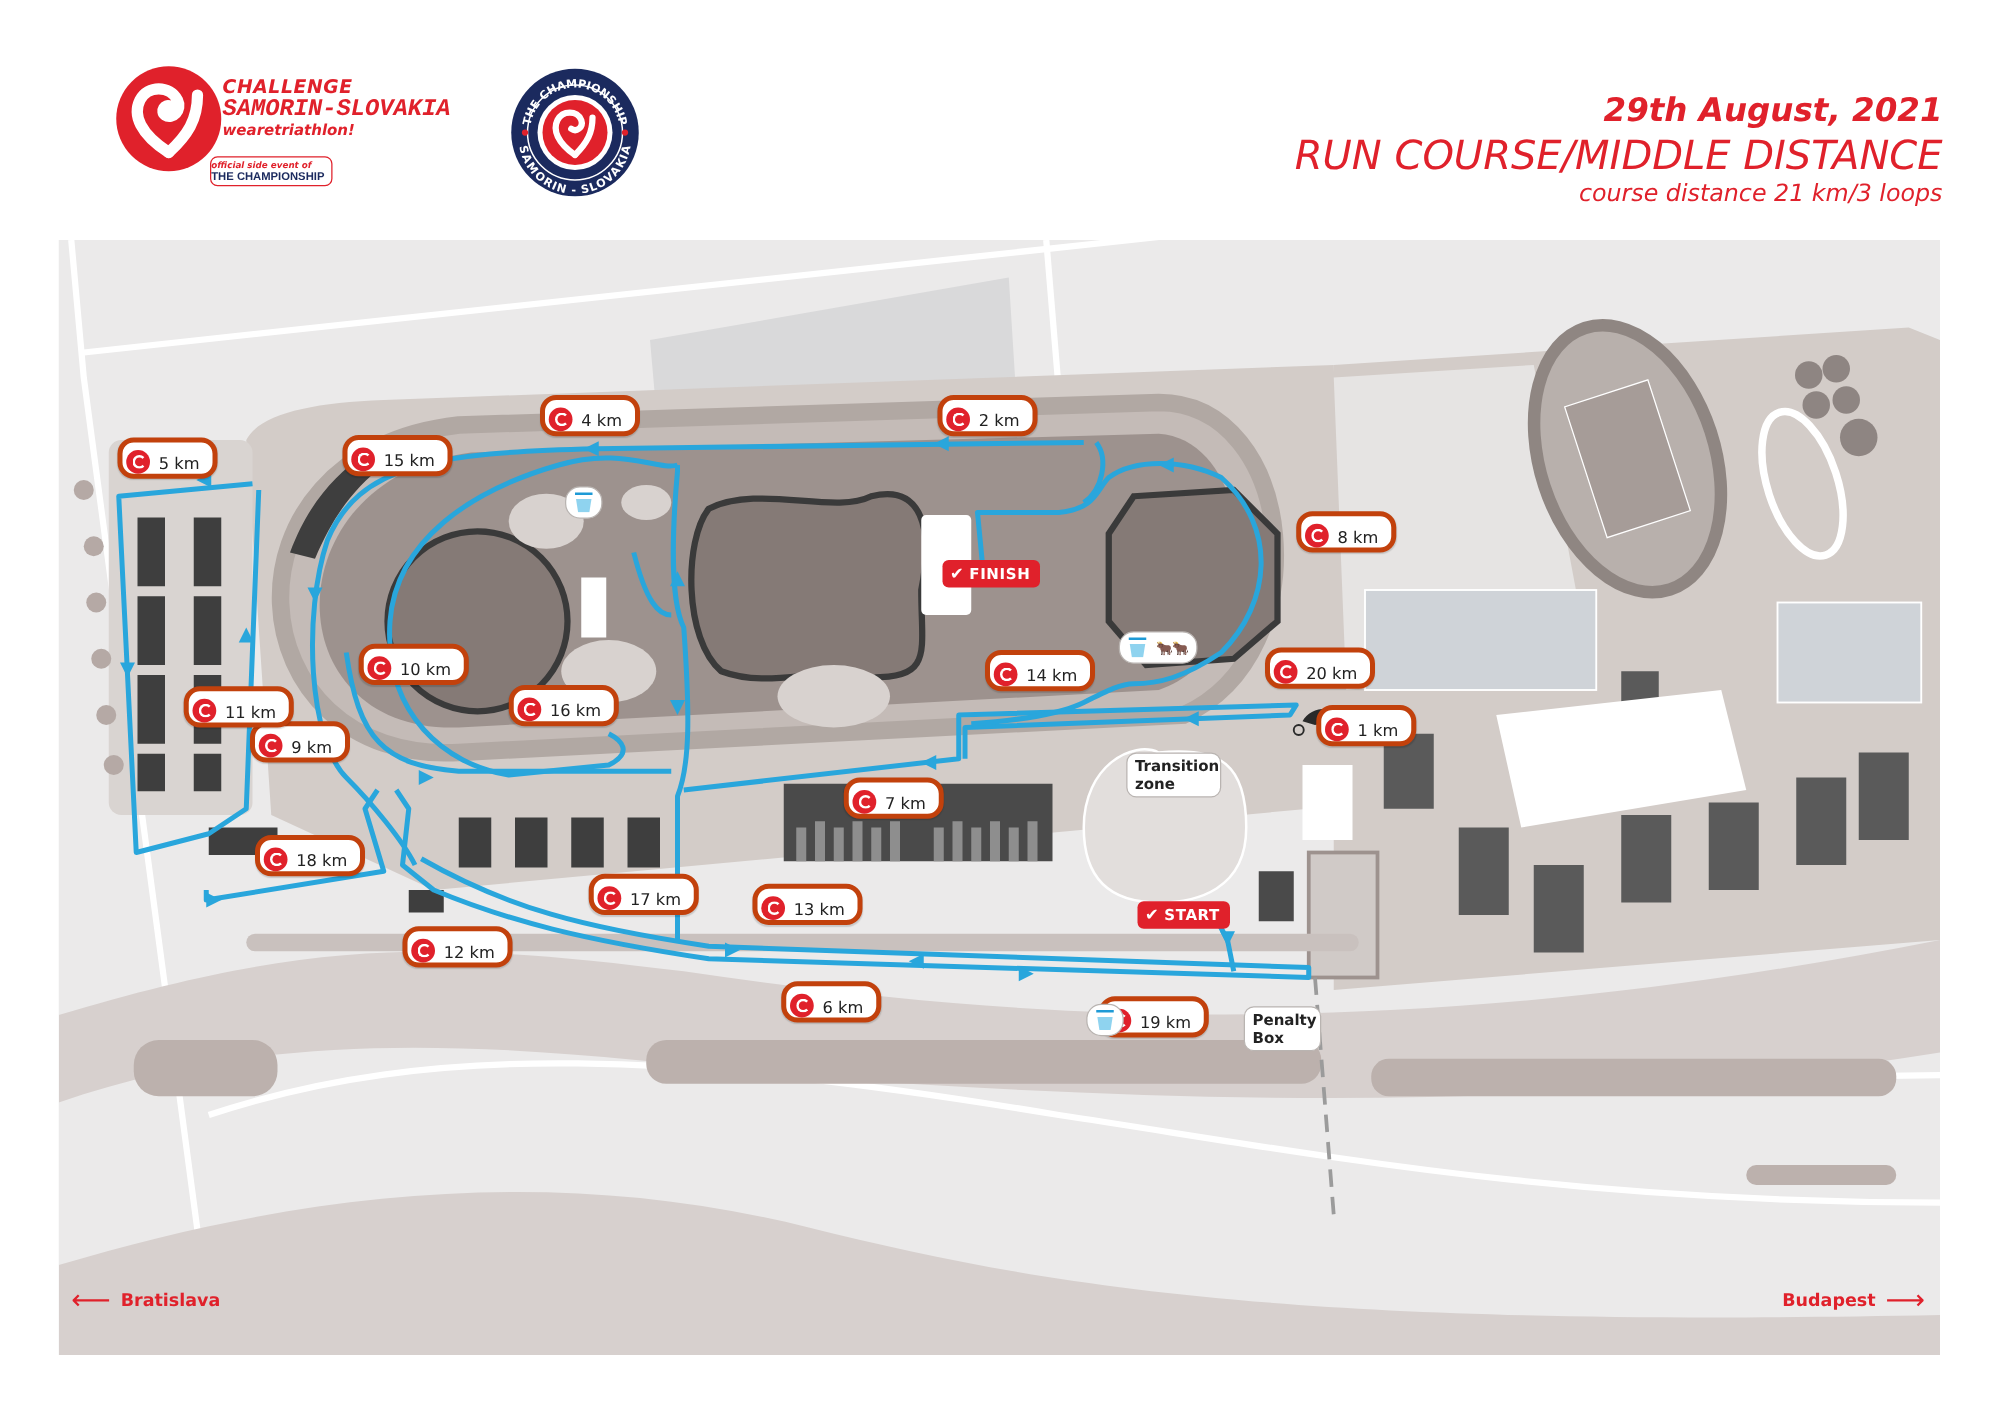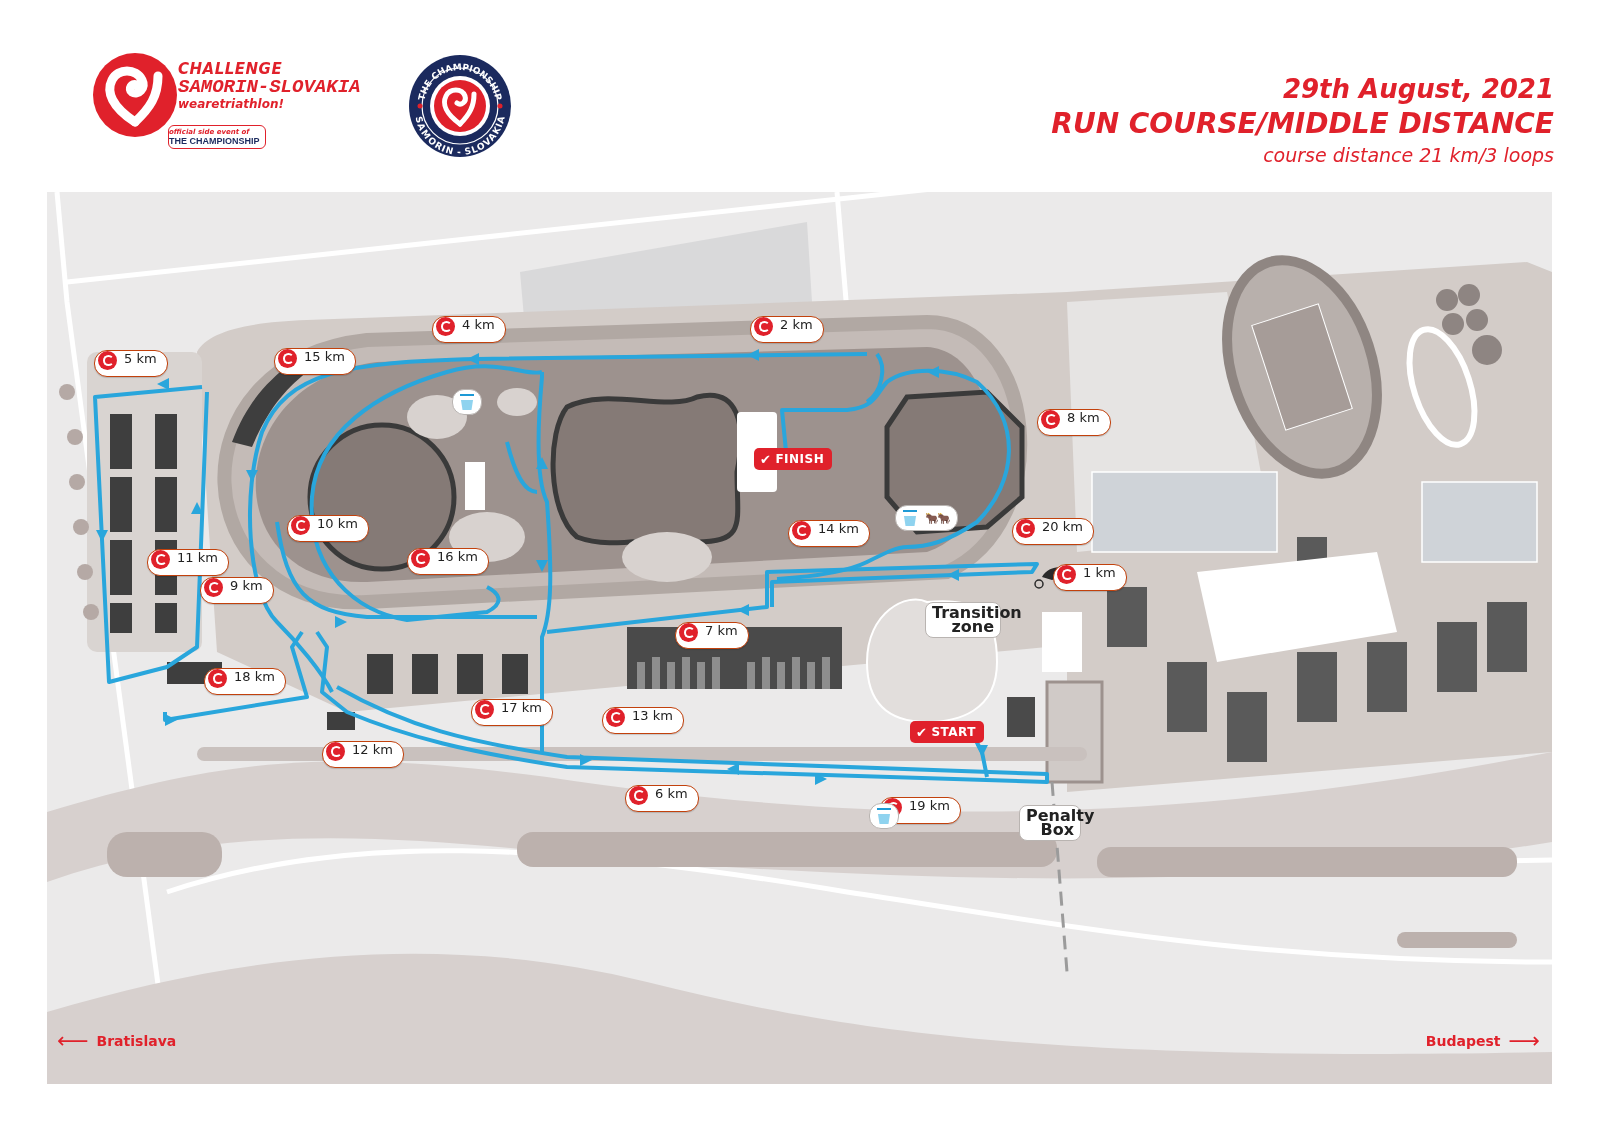--- a/index.html
+++ b/index.html
@@ -13,35 +13,35 @@
   .logo-text .l2 { font-size: 19px; display:block; margin-top: 1px; font-family: Liberation Mono, monospace; }
   .logo-text .l3 { font-size: 12px; display:block; margin-top: 1px; }
   .logo-sub { position: absolute; left: 76px; top: 73px; width: 96px; border: 1px solid #e0212b; border-radius: 6px; background:#fff; text-align:left; padding: 2px 0 2px 0; }
   .logo-sub .s1 { display:block; font-size: 7px; font-style: italic; color:#e0212b; font-weight:bold; }
   .logo-sub .s2 { display:block; font-size: 9px; font-weight:bold; color:#1b2a5e; font-family: "Liberation Sans", sans-serif; }
 
   .badge { position: absolute; left: 408px; top: 54px; width: 104px; height: 104px; }
 
   .title-block { position: absolute; right: 46px; top: 60px; text-align: right; color: #e0212b; font-style: italic; font-family: "DejaVu Sans", sans-serif; margin-top: 12px; }
   .title-block .date { font-size: 26px; font-weight: bold; line-height: 34px; display:block; }
-  .title-block .course { font-size: 28px; font-weight: bold; line-height: 36px; display:block; }
+  .title-block .course { font-size: 32px; font-weight: normal; line-height: 36px; display:block; }
   .title-block .dist { font-size: 19px; font-weight: normal; line-height: 26px; display:block; }
 
   
   .map { position: absolute; left: 47px; top: 192px; width: 1505px; height: 892px; background: #ebeaea; overflow: hidden; }
   .map svg.base { position: absolute; left: 0; top: 0; }
 
-  .km-label { position: absolute; height: 25px; background: #ffffff; border: 1px solid #c2410c; border-radius: 13px; box-shadow: 0 1px 1px rgba(0,0,0,0.15); display: flex; align-items: flex-start; padding: 0 10px 0 3px; font-size: 13px; color: #222; white-space: nowrap; font-family: "DejaVu Sans", sans-serif; }
+  .km-label { position: absolute; height: 25px; background: #ffffff; border: 4px solid #c2410c; border-radius: 13px; box-shadow: 0 1px 1px rgba(0,0,0,0.15); display: flex; align-items: flex-end; padding: 0 10px 0 3px; font-size: 13px; color: #222; white-space: nowrap; font-family: "DejaVu Sans", sans-serif; }
   .km-label .ico { width: 19px; height: 19px; border-radius: 50%; background: #e0212b; margin-right: 7px; position: relative; flex: none; }
   .km-label .ico::after { content: ""; position: absolute; left: 5px; top: 4px; width: 7px; height: 7px; border: 2px solid #fff; border-radius: 50%; border-right-color: transparent; }
 
   .pill-red { position: absolute; height: 22px; background: #e0212b; border-radius: 5px; color: #fff; font-weight: bold; font-size: 12px; display: flex; align-items: center; padding: 0 8px 0 6px; letter-spacing: 0.5px; }
   .pill-red .v { margin-right: 4px; font-size: 13px; }
 
-  .text-box { position: absolute; background: #ffffff; border: 1px solid #b9b4b1; border-radius: 8px; text-align: right; font-weight: bold; font-size: 16px; color: #222; line-height: 14px; padding: 3px 6px; font-family: "DejaVu Sans", sans-serif; margin-left: 24px; }
+  .text-box { position: absolute; background: #ffffff; border: 1px solid #b9b4b1; border-radius: 8px; text-align: left; font-weight: bold; font-size: 12px; color: #222; line-height: 14px; padding: 3px 6px; font-family: "DejaVu Sans", sans-serif; }
 
   .aid { position: absolute; height: 24px; background: #fff; border: 1px solid #b9b4b1; border-radius: 12px; display: flex; align-items: center; padding: 0 7px; gap: 8px; }
   .cup { width: 14px; height: 16px; position: relative; }
   .cup::before { content:""; position:absolute; left:0; top:0; width:14px; height:16px; background: linear-gradient(#fff 0 35%, #8fd3ef 35% 100%); clip-path: polygon(0 0,100% 0,82% 100%,18% 100%); }
   .cup::after { content:""; position:absolute; left:0; top:0; width:14px; height:16px; border-top: 2px solid #1e9ad6; box-sizing:border-box; }
   .redbull { font-size: 11px; color: #d62020; font-weight: bold; letter-spacing:-1px; }
 
   .dir { position: absolute; color: #e0212b; font-weight: bold; font-size: 14px; display: flex; align-items: center; gap: 8px; font-family: "DejaVu Sans", sans-serif; }
   .dir .arrow { font-size: 22px; line-height: 1; font-weight: normal; }
 </style>

